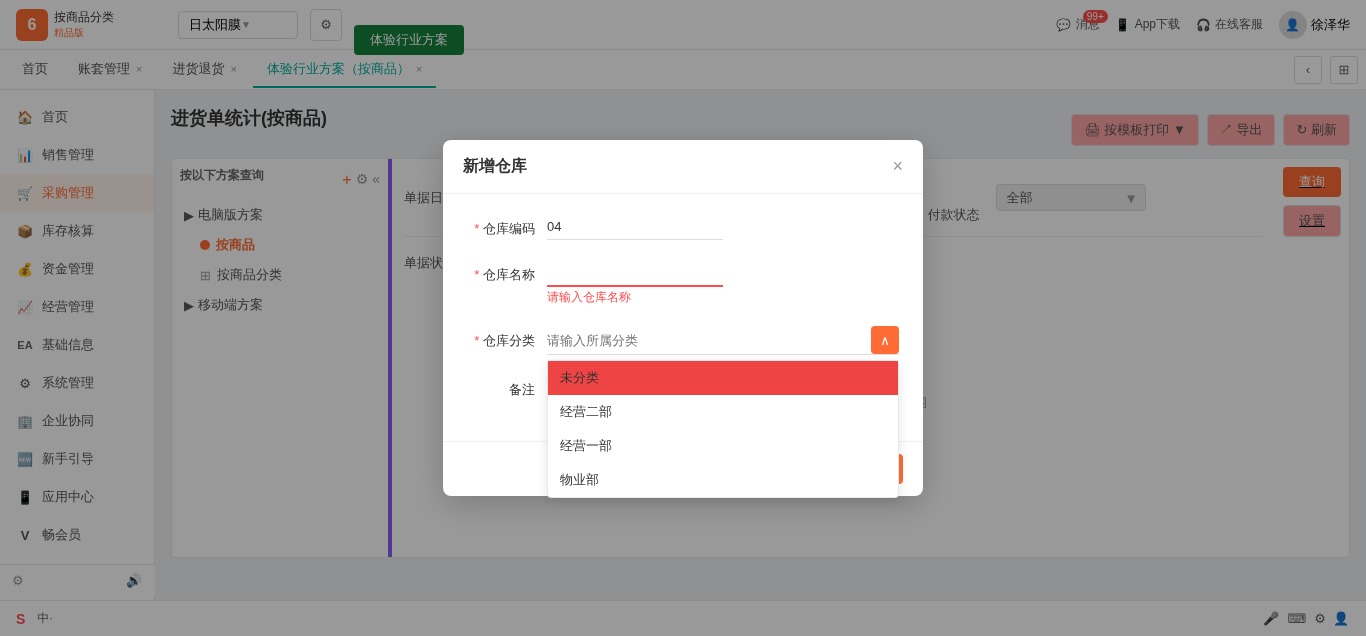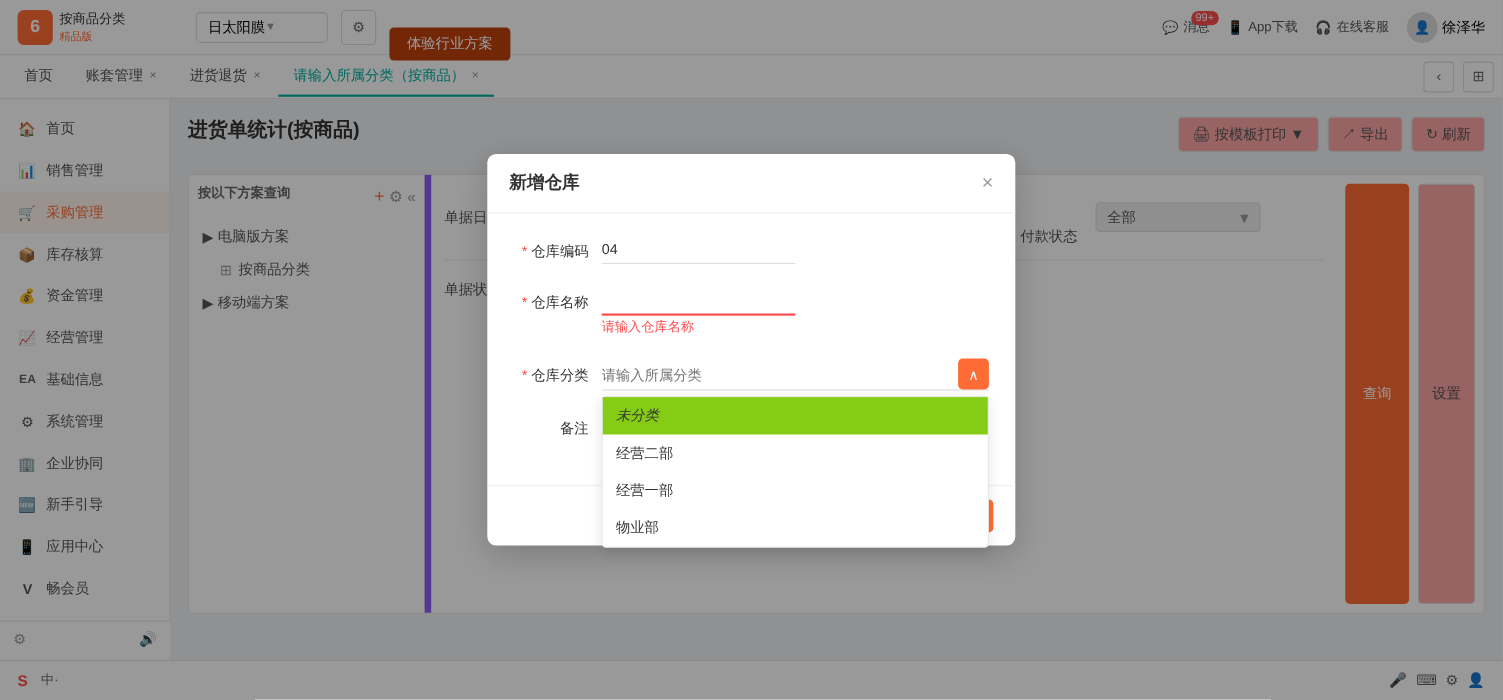--- a/index.html
+++ b/index.html
@@ -23,21 +23,21 @@
     .store-selector {
       display: flex; align-items: center; gap: 0;
       border: 1px solid #ddd; border-radius: 4px; padding: 4px 10px;
       cursor: pointer; min-width: 120px;
     }
     .gear-btn {
       width: 32px; height: 32px; border: 1px solid #ddd; border-radius: 4px;
       display: flex; align-items: center; justify-content: center; cursor: pointer; color: #666;
     }
     .try-btn {
-      background: #c2410c; color: white; border: none; border-radius: 4px;
+      background: #15803d; color: white; border: none; border-radius: 4px;
       padding: 6px 16px; cursor: pointer; font-size: 13px; margin-top: 31px;
     }
     .nav-right {
       margin-left: auto; display: flex; align-items: center; gap: 16px;
     }
     .nav-icon-item {
       display: flex; align-items: center; gap: 4px; cursor: pointer; color: #555; font-size: 12px; position: relative;
     }
     .badge {
       background: #ff4d4f; color: white; border-radius: 10px;
@@ -95,21 +95,21 @@
       background: #fca5a5; color: #555; border: 1px solid #ddd; border-radius: 4px;
       padding: 6px 12px; cursor: pointer; font-size: 13px;
     }
 
     
     .query-section {
       display: flex; background: #fff; border: 1px solid #e8e8e8; border-radius: 4px;
       height: 400px;
     }
     .query-left {
-      width: 220px; border-right: 6px solid #8b5cf6; padding: 8px;
+      width: 220px; border-right: 4px solid #8b5cf6; padding: 8px;
       flex-shrink: 0;
     }
     .query-label { color: #666; font-size: 12px; margin-bottom: 8px; font-weight: bold; }
     .tree-section { margin-top: 4px; }
     .tree-parent {
       display: flex; align-items: center; gap: 4px;
       padding: 6px 4px; cursor: pointer; color: #555; font-size: 13px;
     }
     .tree-child {
       display: flex; align-items: center; gap: 6px;
@@ -184,21 +184,21 @@
       display: flex; align-items: center; justify-content: center; cursor: pointer; color: white;
     }
     .cat-dropdown {
       position: absolute; top: 34px; left: 0; right: 0;
       background: white; border: 1px solid #e8e8e8; border-radius: 4px;
       box-shadow: 0 4px 12px rgba(0,0,0,0.1); z-index: 200;
     }
     .cat-option {
       padding: 8px 12px; cursor: pointer; font-size: 13px; color: #333;
     }
-    .cat-option:hover, .cat-option.selected { background: #84cc16; font-style: italic; }
+    .cat-option:hover, .cat-option.selected { background: #ef4444; }
 
     
     .bottom-bar {
       position: fixed; bottom: 0; left: 0; width: 100%;
       height: 36px; background: #fff; border-top: 1px solid #e8e8e8;
       display: flex; align-items: center; justify-content: space-between;
       padding: 0 16px;
     }
     .bottom-icons { display: flex; gap: 12px; align-items: center; }
     .bottom-right-icons { display: flex; gap: 8px; align-items: center; }
@@ -249,21 +249,21 @@
   </div>
   <div class="tab">
     <span>账套管理</span>
     <span class="close-x">×</span>
   </div>
   <div class="tab">
     <span>进货退货</span>
     <span class="close-x">×</span>
   </div>
   <div class="tab active">
-    <span>请输入所属分类（按商品）</span>
+    <span>体验行业方案（按商品）</span>
     <span class="close-x">×</span>
   </div>
   <div class="tab-actions">
     <div class="tab-action-btn">‹</div>
     <div class="tab-action-btn">⊞</div>
   </div>
 </div>
 
 <div class="main-layout">
 
@@ -316,21 +316,21 @@
       <span class="sidebar-icon" style="font-weight:bold;">V</span>
       <span>畅会员</span>
     </div>
     <div style="position:absolute;bottom:40px;left:0;width:155px;display:flex;justify-content:space-between;padding:8px 12px;border-top:1px solid #e8e8e8;background:#fff;">
       <span style="cursor:pointer;color:#999;">⚙</span>
       <span style="cursor:pointer;color:#999;">🔊</span>
     </div>
   </div>
 
   <div class="content">
-    <div style="display:flex;align-items:flex-start;justify-content:space-between;margin-bottom:12px;">
+    <div style="display:flex;align-items:flex-end;justify-content:space-between;margin-bottom:12px;">
       <h1 class="page-title">进货单统计(按商品)</h1>
       <div style="display:flex;gap:8px;align-items:center;">
         <button class="btn-default">
           <span>🖨</span>
           <span>按模板打印</span>
           <span>▼</span>
         </button>
         <button class="btn-default">
           <span>↗</span>
           <span>导出</span>
@@ -351,20 +351,24 @@
             <span style="cursor:pointer;color:#ff6b35;font-size:16px;">+</span>
             <span style="cursor:pointer;color:#999;font-size:14px;">⚙</span>
             <span style="cursor:pointer;color:#999;font-size:14px;">«</span>
           </div>
         </div>
         <div class="tree-section">
           <div class="tree-parent">
             <span>▶</span>
             <span>电脑版方案</span>
           </div>
+          <div class="tree-child active">
+            <span class="orange-dot"></span>
+            <span>按商品</span>
+          </div>
           <div class="tree-child">
             <span style="color:#999;">⊞</span>
             <span>按商品分类</span>
           </div>
           <div class="tree-parent">
             <span>▶</span>
             <span>移动端方案</span>
           </div>
         </div>
       </div>
@@ -402,21 +406,21 @@
             <span>🔍</span>
             <span>没有找到符合条件的方案</span>
           </div>
           <div style="display:flex;align-items:center;gap:8px;color:#999;">
             <span>🔍</span>
             <span>用[过滤]条件来缩小分析范围</span>
           </div>
         </div>
       </div>
 
-      <div style="display:flex;flex-direction:row;gap:8px;padding:8px;">
+      <div style="display:flex;flex-direction:column;gap:8px;padding:8px;text-decoration:underline;">
         <button class="btn-primary">查询</button>
         <button class="btn-default">设置</button>
       </div>
     </div>
   </div>
 </div>
 
 <div class="overlay">
   <div class="modal">
     <div class="modal-header">

